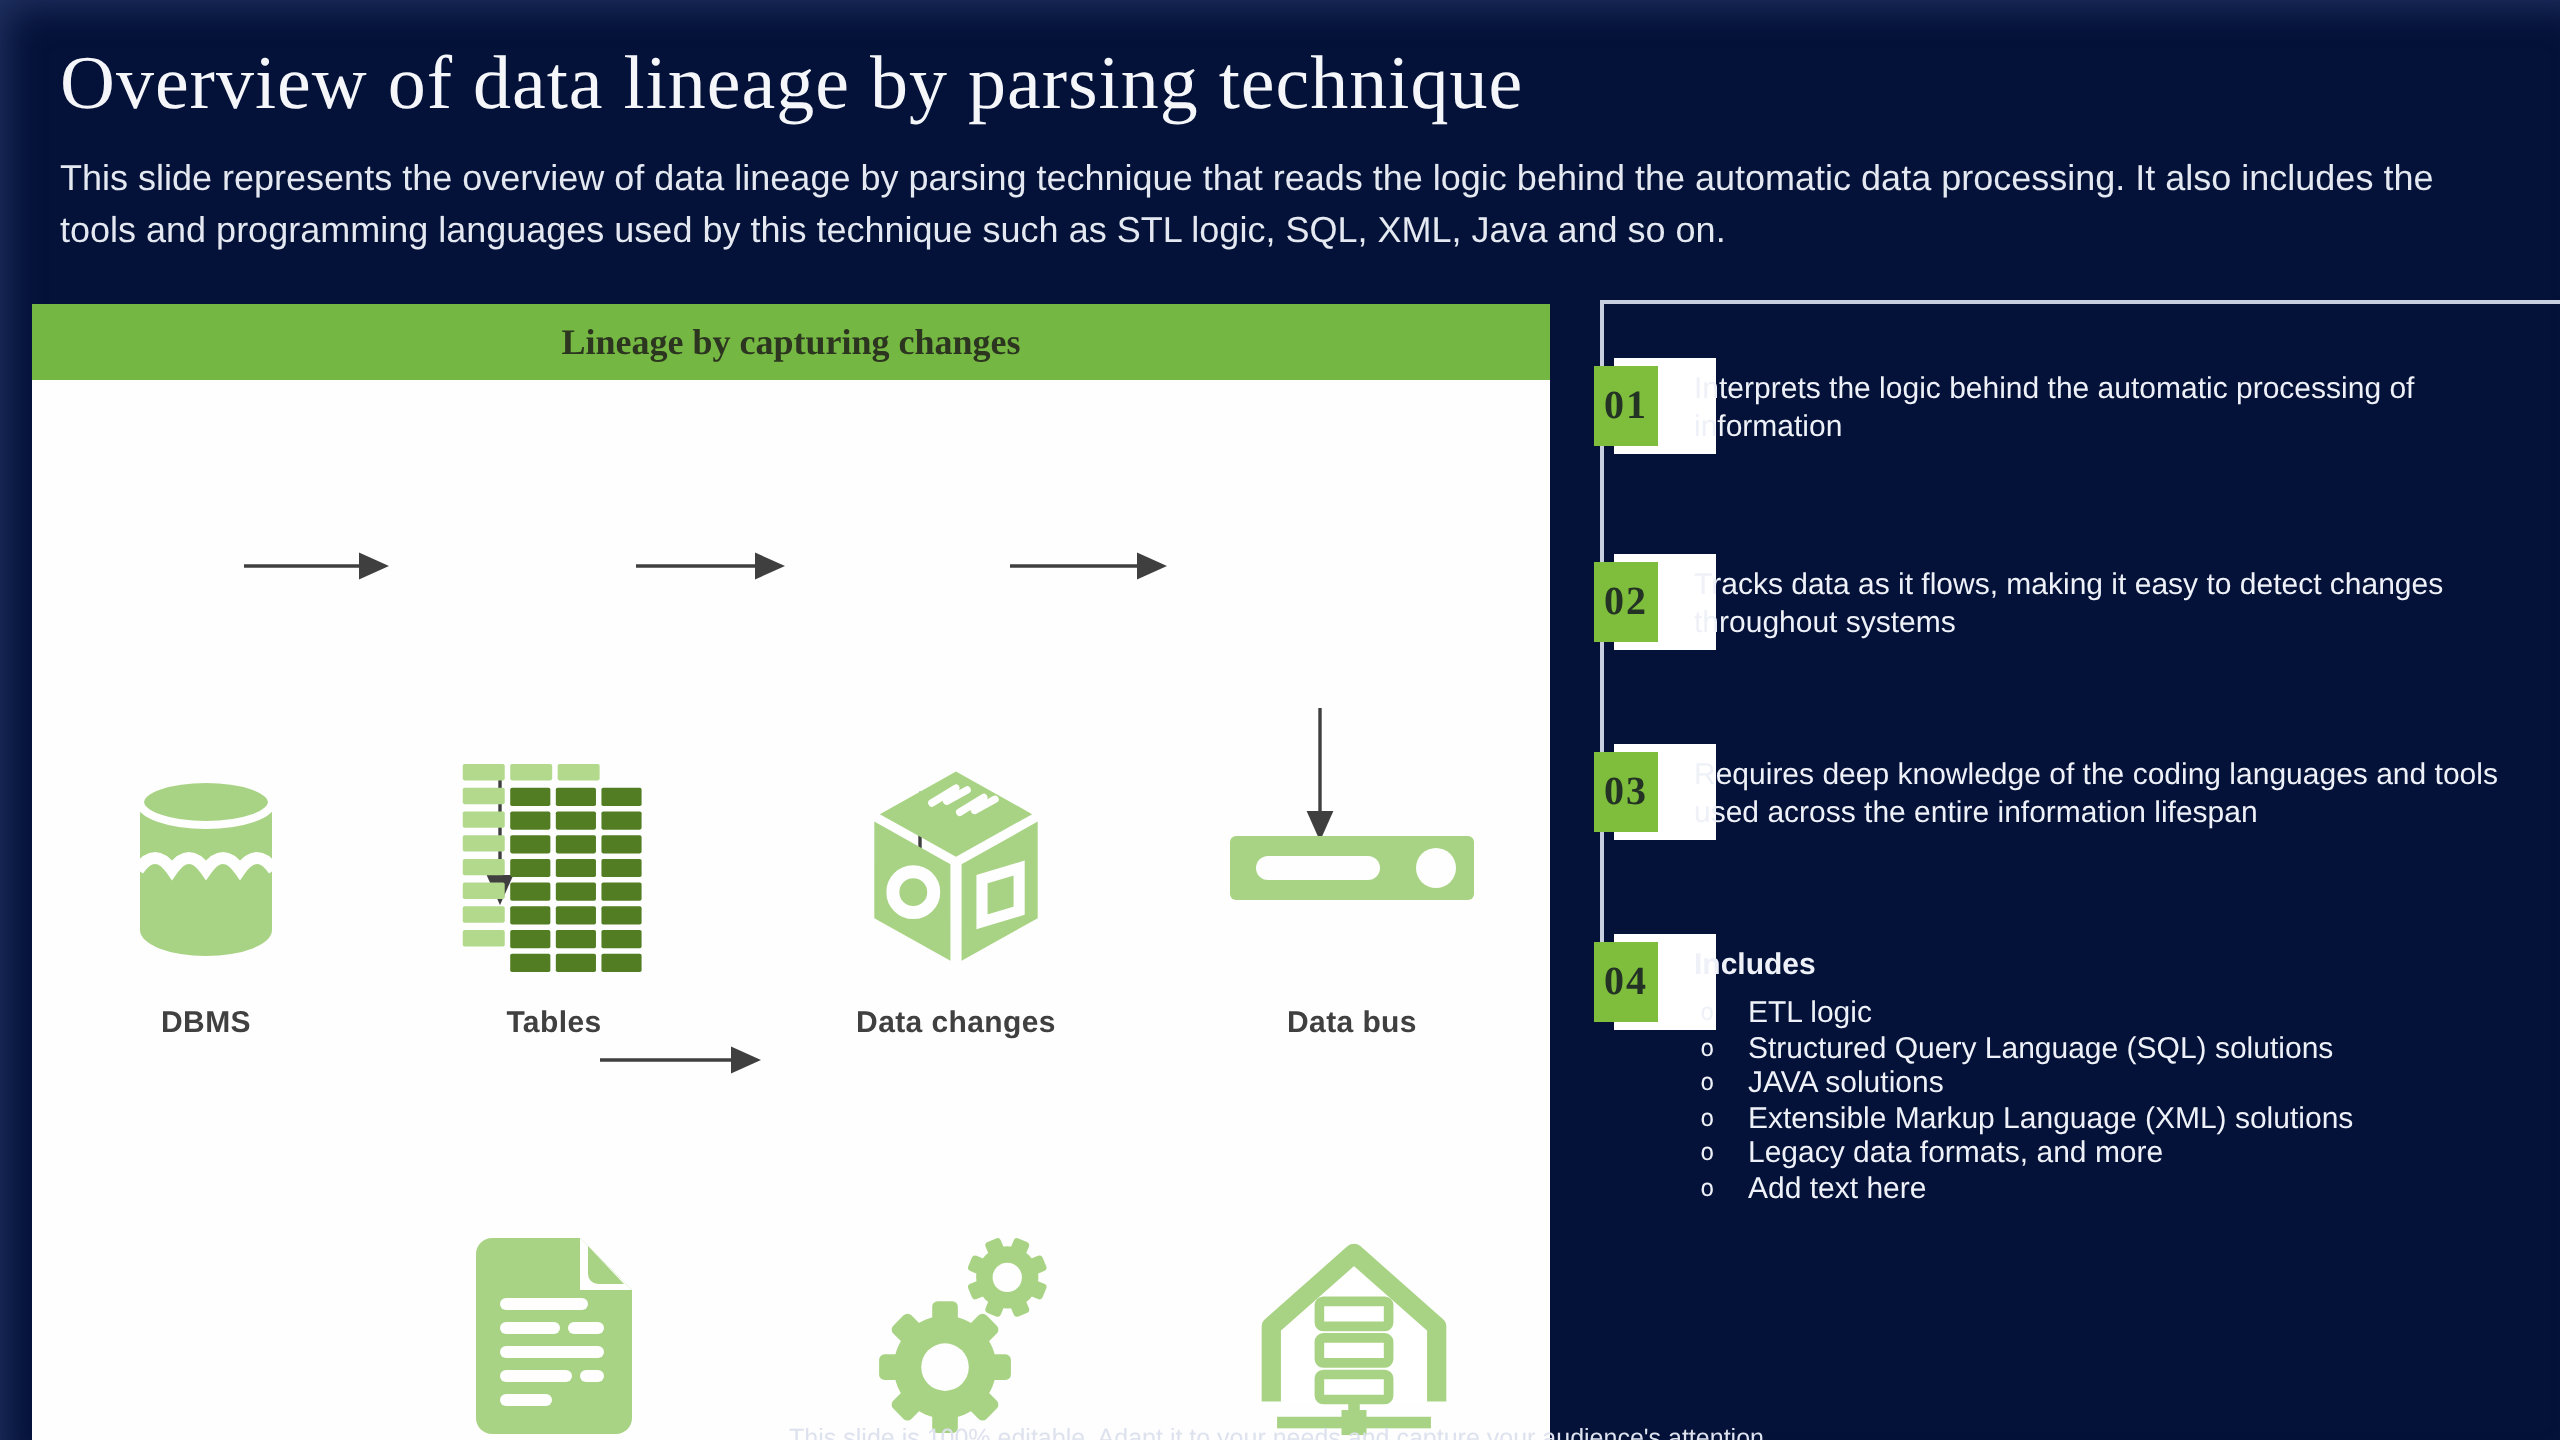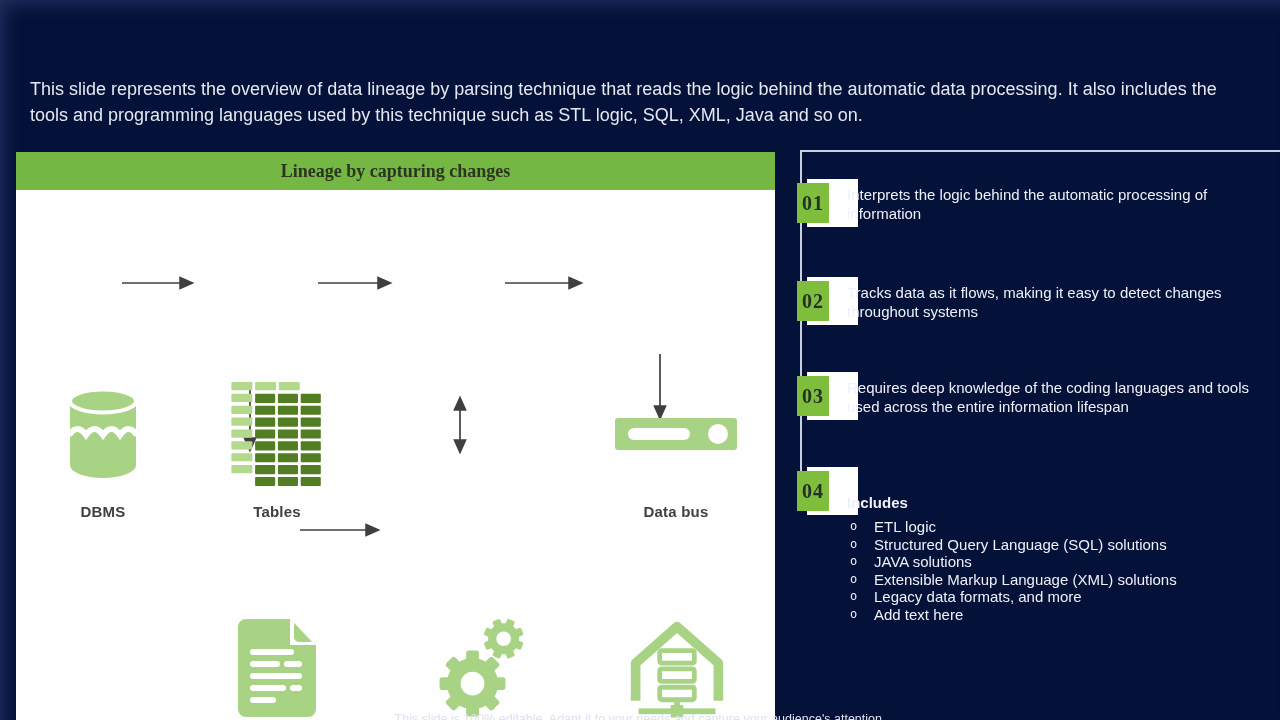--- a/index.html
+++ b/index.html
@@ -59,39 +59,40 @@
   .badge{
     position:absolute;left:0;top:0;width:32px;height:40px;background:var(--green-badge);
     display:flex;align-items:center;justify-content:center;
     font-family:"Liberation Serif","DejaVu Serif",serif;
     font-size:20px;font-weight:700;color:#233224;letter-spacing:1px;
   }
   .rp-text{
     position:absolute;left:50px;top:2px;width:402px;
     font-size:15px;line-height:19px;color:var(--txt-light);
   }
-  .rp-heading{font-size:15px;line-height:19px;font-weight:700;color:var(--txt-light);margin-top:20px;}
+  .rp-heading{font-size:15px;line-height:19px;font-weight:700;color:var(--txt-light);}
   .rp-list{list-style:none;margin-top:6px;}
   .rp-list li{
     position:relative;padding-left:27px;font-size:15px;line-height:17.6px;color:var(--txt-light);
   }
   .rp-list li::before{
     content:"o";position:absolute;left:3px;top:0;
     font-family:"DejaVu Sans Mono",monospace;font-size:12px;color:var(--txt-light);
   }
   .footer-note{
     position:absolute;left:0;right:0;top:696px;text-align:center;
     font-size:12.5px;color:#dde2ee;margin-top:16px;
   }
 </style>
 </head>
 <body>
 
 <div class="slide">
 
+  <div class="title">Overview of  data lineage by parsing technique</div>
   <div class="subtitle">This slide represents the overview of data lineage by parsing technique that reads the logic behind the automatic data processing. It also includes the tools and programming languages used by this technique such as STL logic, SQL, XML, Java and so on.</div>
 
   <div class="panel">
     <div class="panel-header">Lineage by capturing changes</div>
     <div class="panel-footer-strip"></div>
 
     <svg class="arrows" viewBox="0 0 759 508">
       <defs>
         <marker id="ah" markerWidth="9" markerHeight="8" refX="7.5" refY="4" orient="auto-start-reverse">
           <polygon points="0,0 9,4 0,8" fill="#3f3f3f"></polygon>
@@ -159,20 +160,34 @@
               <rect x="76" y="91" width="22" height="10" rx="1"></rect>
             <rect x="26" y="104" width="22" height="10" rx="1"></rect>
               <rect x="51" y="104" width="22" height="10" rx="1"></rect>
               <rect x="76" y="104" width="22" height="10" rx="1"></rect>
           </g>
         </svg>
       </div>
       <div class="nlabel">Tables</div>
     </div>
 
+    <div class="node" style="left:382px;top:230px;">
+      <div class="iconbox">
+        <svg width="96" height="104" viewBox="0 0 100 112">
+          <polygon points="50,4 91,27 50,50 9,27" fill="#a9d384"></polygon>
+          <polygon points="6,31 47,54 47,106 6,83" fill="#a9d384"></polygon>
+          <polygon points="94,31 53,54 53,106 94,83" fill="#a9d384"></polygon>
+          <circle cx="27" cy="69" r="11" fill="none" stroke="#fdfefd" stroke-width="7"></circle>
+          <polygon points="64,62 84,56 84,79 64,85" fill="none" stroke="#fdfefd" stroke-width="6"></polygon>
+          <path d="M37 21 l13 -8 l-5 7 l11 -6" fill="none" stroke="#fdfefd" stroke-width="4" stroke-linecap="round" stroke-linejoin="round"></path>
+          <path d="M52 26 l13 -8 l-5 7 l11 -6" fill="none" stroke="#fdfefd" stroke-width="4" stroke-linecap="round" stroke-linejoin="round"></path>
+        </svg>
+      </div>
+      <div class="nlabel">Data changes</div>
+    </div>
 
     <div class="node" style="left:580px;top:230px;">
       <div class="iconbox">
         <svg width="122" height="38" viewBox="0 0 122 38">
           <rect x="0" y="3" width="122" height="32" rx="3" fill="#a9d384"></rect>
           <rect x="13" y="13" width="62" height="12" rx="6" fill="#fdfefd"></rect>
           <circle cx="103" cy="19" r="10" fill="#fdfefd"></circle>
         </svg>
       </div>
       <div class="nlabel">Data bus</div>

